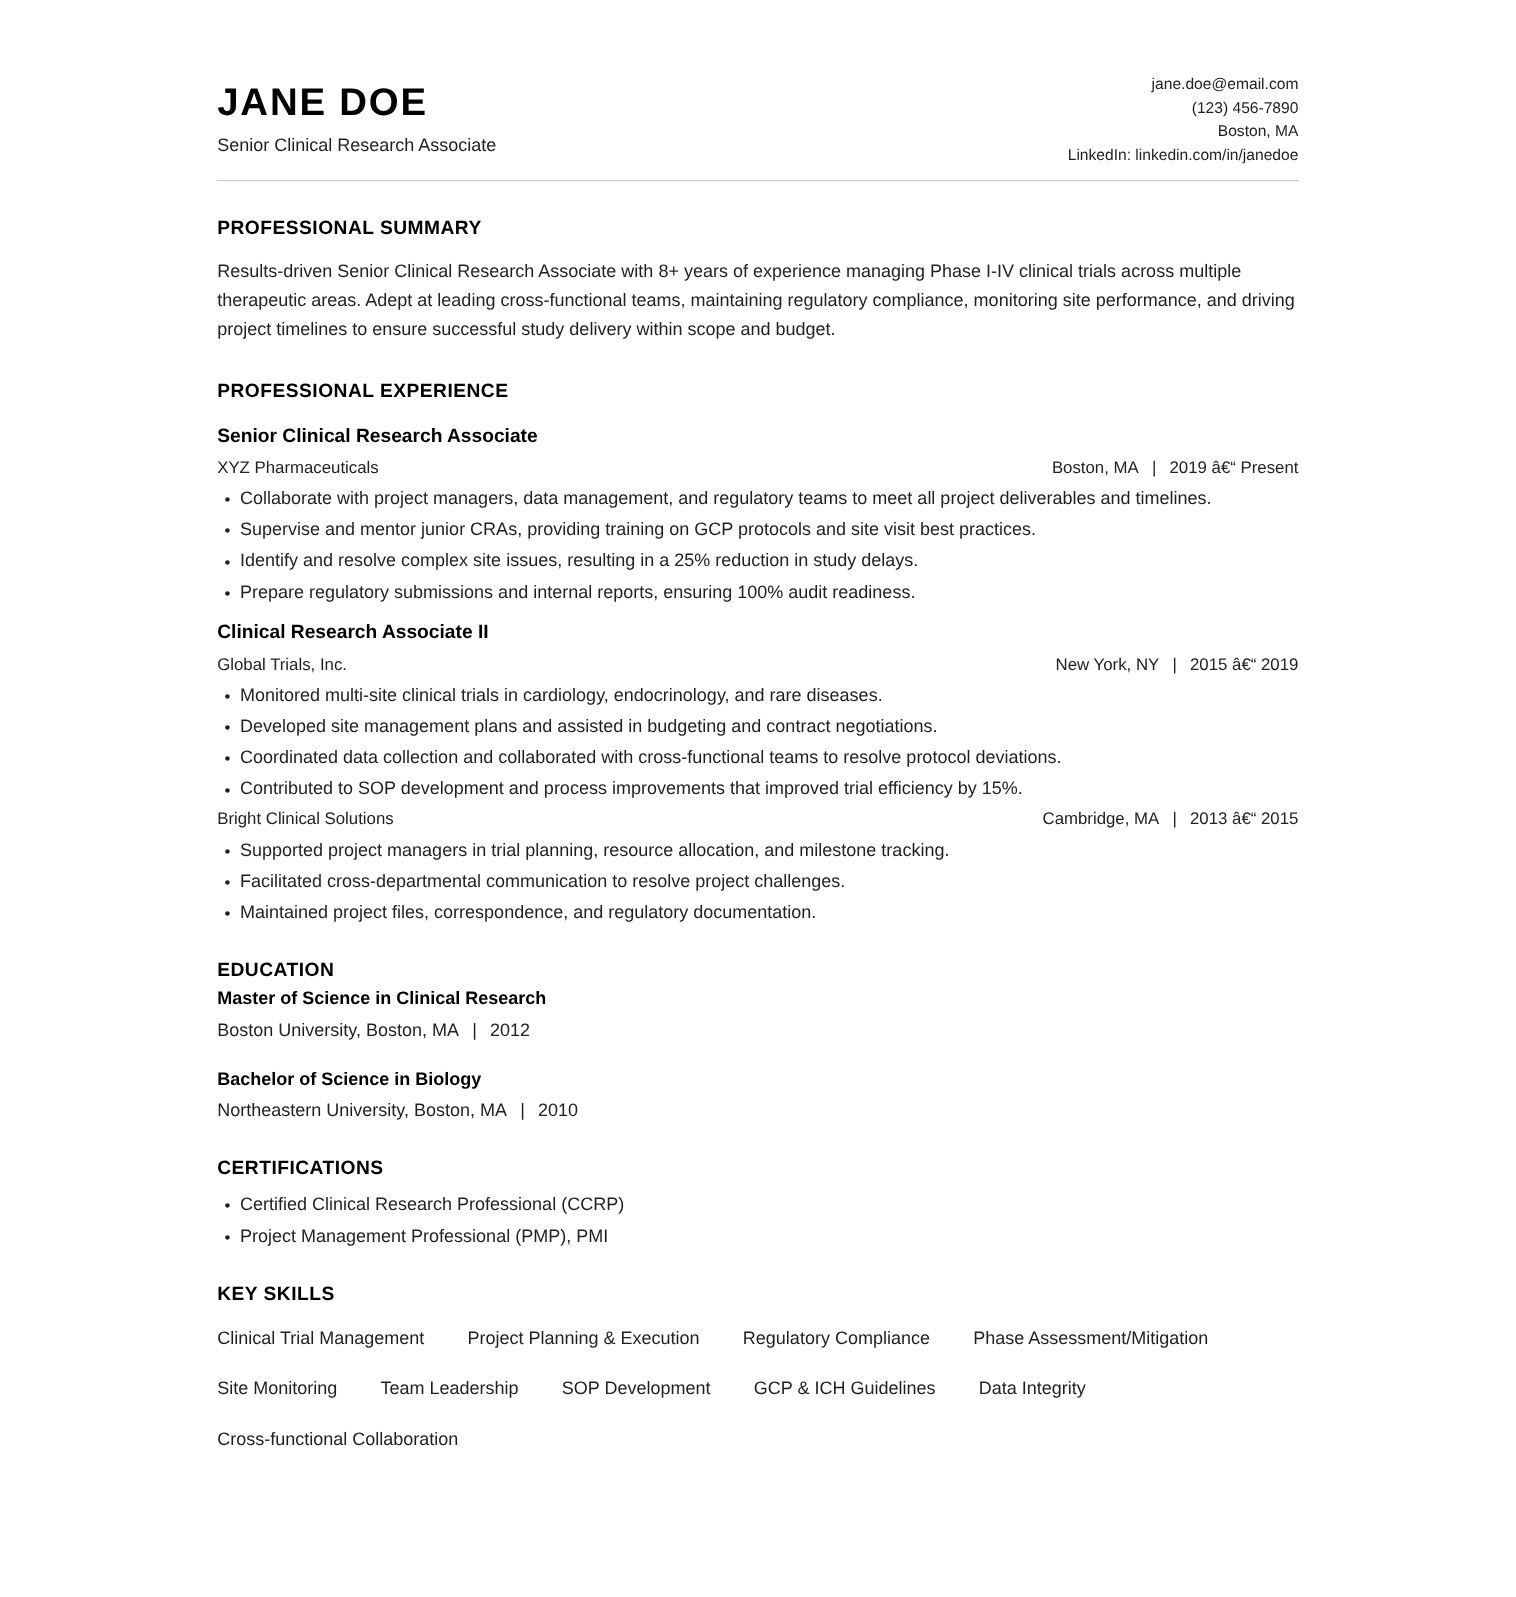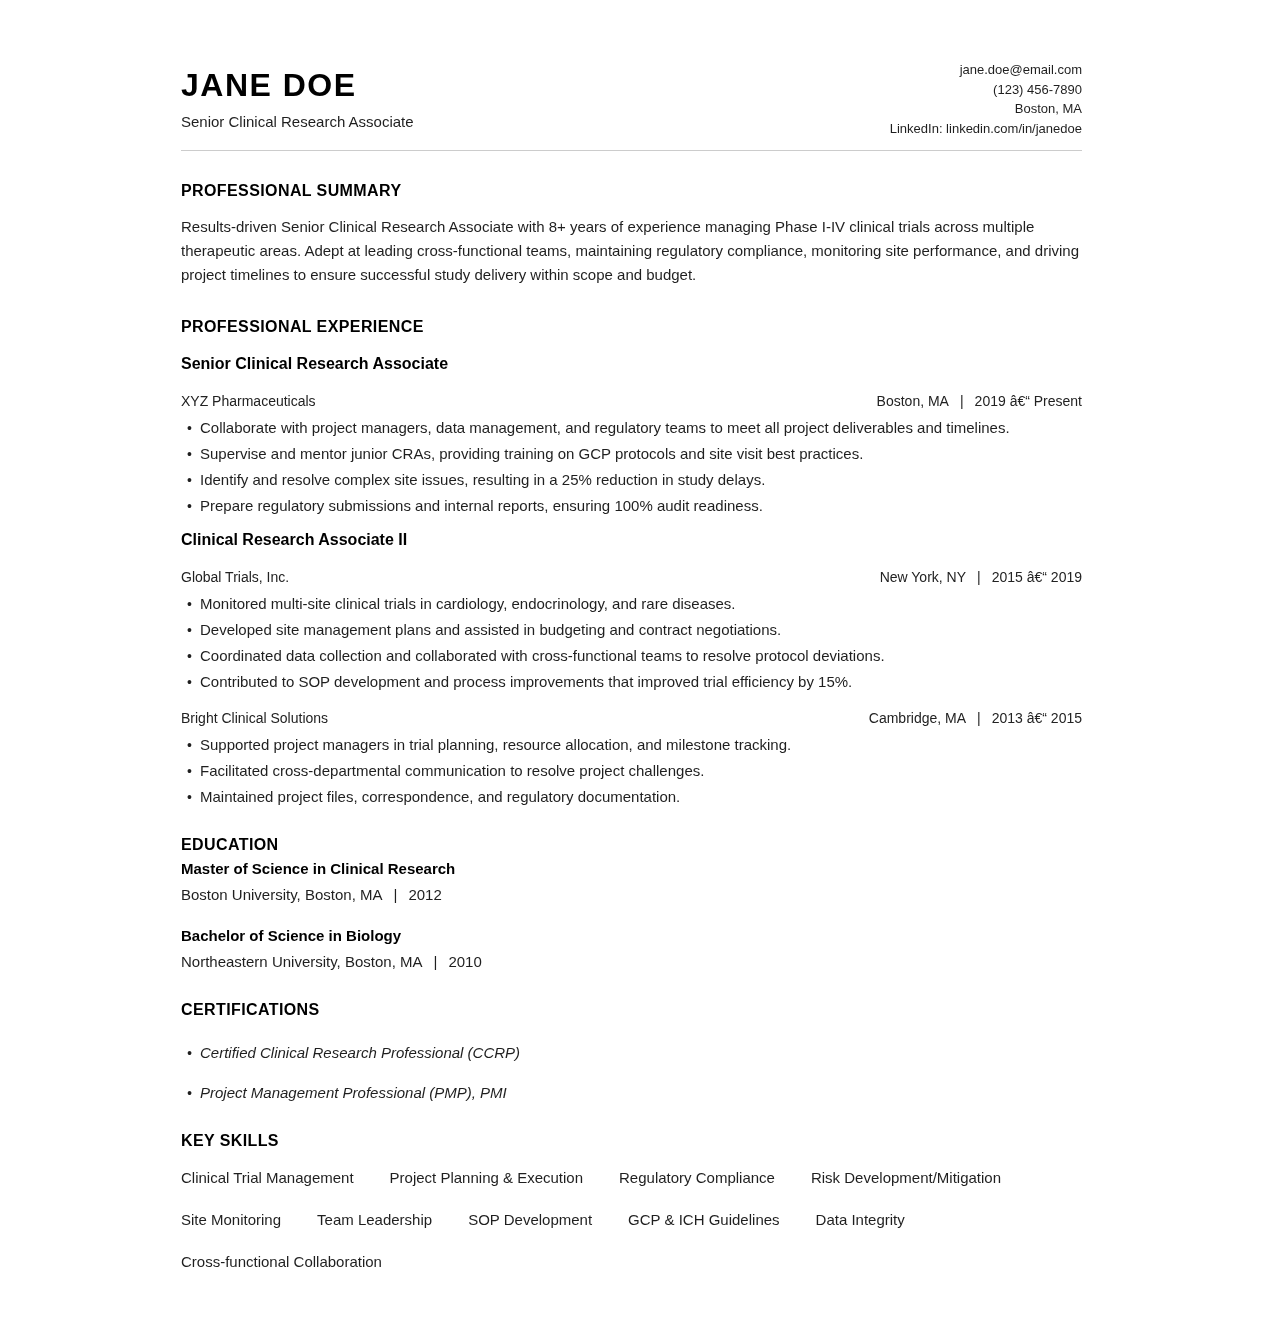--- a/index.html
+++ b/index.html
@@ -72,21 +72,21 @@
   .job-heading {
     margin: 16px 0 0;
     font-size: 16px;
     font-weight: bold;
     color: #000;
     line-height: 1.2;
   }
   .meta-row {
     display: flex;
     justify-content: space-between;
-    margin-top: 20px;
+    margin-top: 8px;
     font-size: 14px;
     color: #222;
   }
   .sep {
     display: inline-block;
     margin: 0 11px;
   }
   ul.bullets {
     list-style: none;
     margin: 11px 0 0;
@@ -99,21 +99,21 @@
     font-size: 15px;
     line-height: 16px;
   }
   ul.bullets li::before {
     content: "\2022";
     position: absolute;
     left: 6px;
     top: 0;
     font-size: 14px;
   }
-  ul.cert-bullets li { margin-top: 24px; font-style: italic; }
+  ul.cert-bullets li { margin-top: 11px; }
   
   .degree-heading {
     margin: 4px 0 0;
     font-size: 15px;
     font-weight: bold;
     color: #000;
     line-height: 1.2;
   }
   .degree-heading.second { margin-top: 24px; }
   .edu-meta {
@@ -222,21 +222,21 @@
   <ul class="bullets cert-bullets">
     <li>Certified Clinical Research Professional (CCRP)</li>
     <li>Project Management Professional (PMP), PMI</li>
   </ul>
 
   <h2 class="section-heading section-gap">KEY SKILLS</h2>
   <div class="skills">
     <span class="skill">Clinical Trial Management</span>
     <span class="skill">Project Planning &amp; Execution</span>
     <span class="skill">Regulatory Compliance</span>
-    <span class="skill">Risk Development/Mitigation</span>
+    <span class="skill">Phase Assessment/Mitigation</span>
     <span class="skill">Site Monitoring</span>
     <span class="skill">Team Leadership</span>
     <span class="skill">SOP Development</span>
     <span class="skill">GCP &amp; ICH Guidelines</span>
     <span class="skill">Data Integrity</span>
     <span class="skill">Cross-functional Collaboration</span>
   </div>
 
 </div>
 

